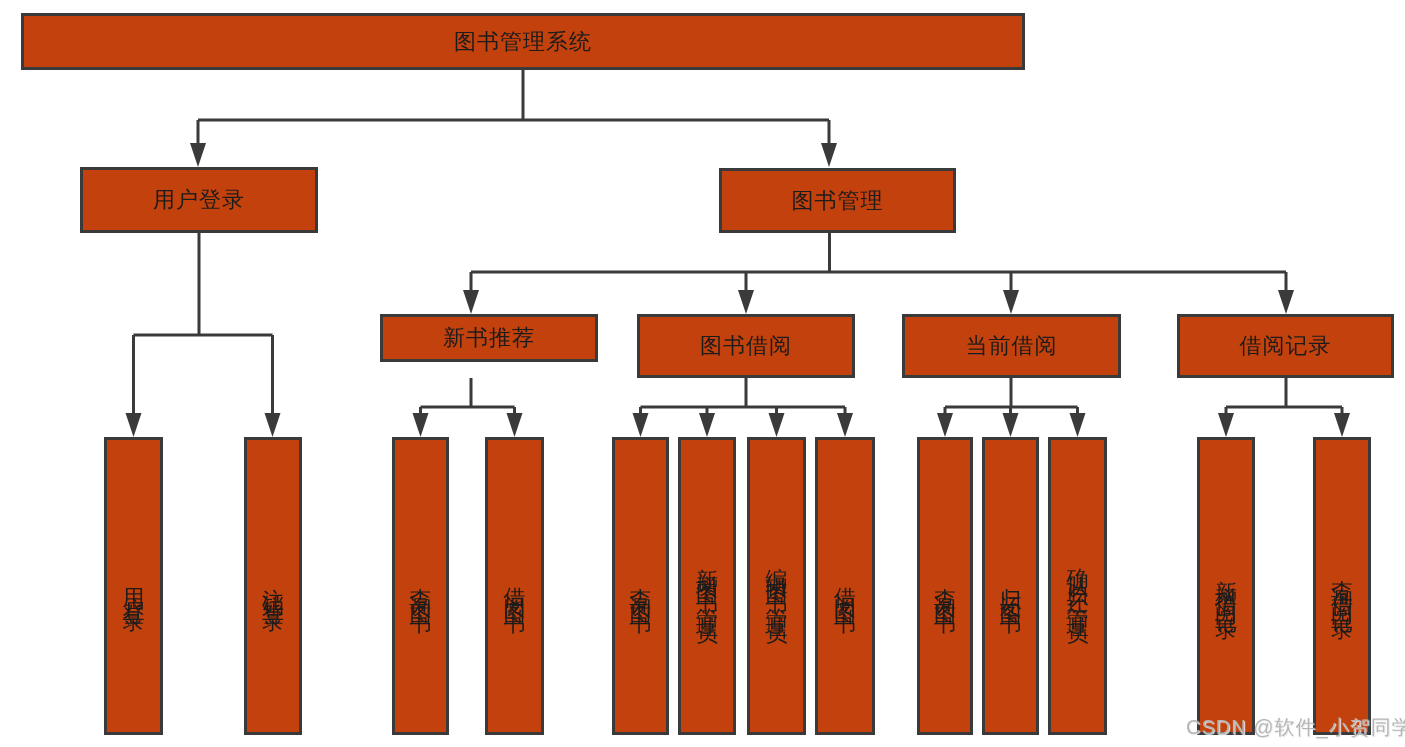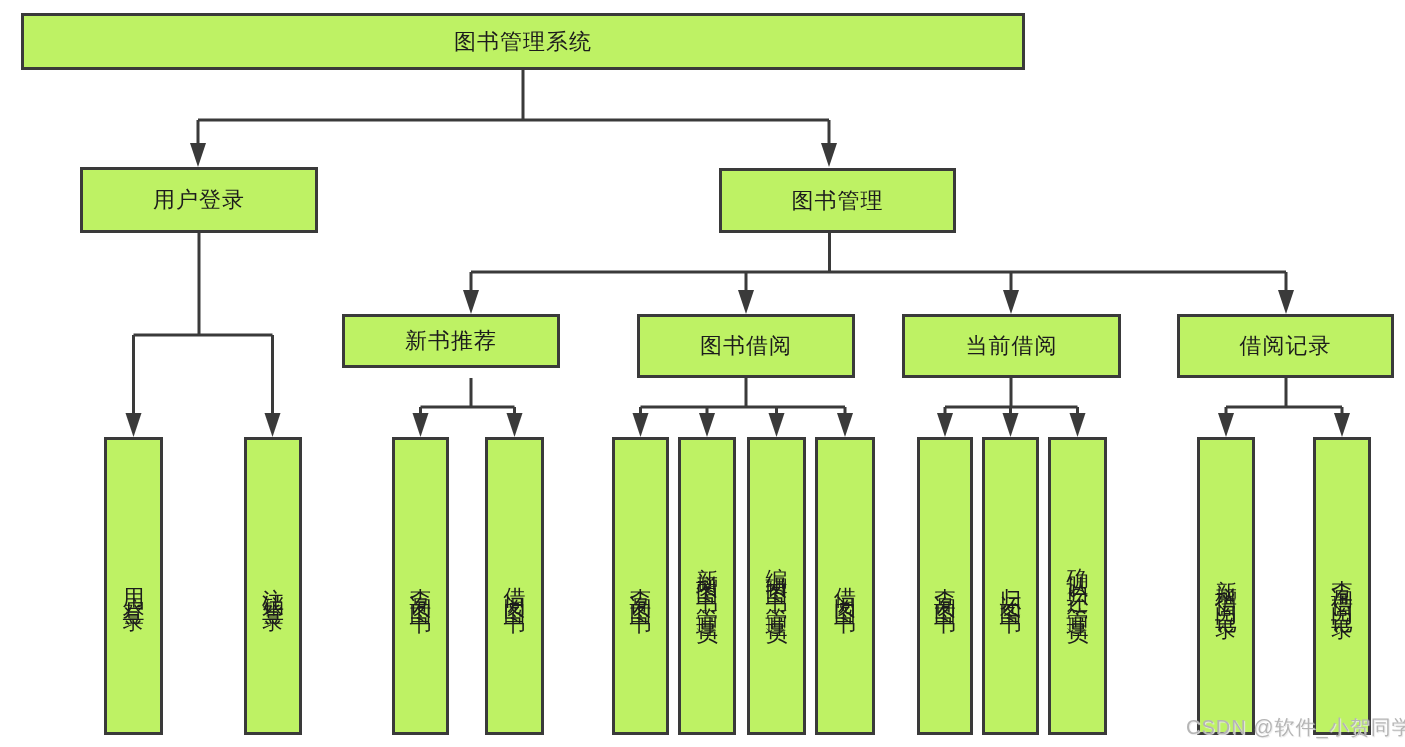--- a/index.html
+++ b/index.html
@@ -18,21 +18,21 @@
   #connectors {
     position: absolute;
     left: 0;
     top: 0;
     pointer-events: none;
   }
   .node {
     position: absolute;
     box-sizing: border-box;
     border: 3px solid #3a3a3a;
-    background: #bef264;
+    background: #c2410c;
     display: flex;
     align-items: center;
     justify-content: center;
     color: #1c1c1c;
     text-align: right;
   }
   .node .label {
     font-size: 22px;
     letter-spacing: 1px;
     white-space: nowrap;
@@ -99,21 +99,21 @@
     <span class="label">图书管理系统</span>
   </div>
 
   <div class="node" style="left:80px; top:167px; width:238px; height:66px;">
     <span class="label">用户登录</span>
   </div>
   <div class="node" style="left:711px; top:168px; width:237px; height:65px;margin-left:8px;">
     <span class="label">图书管理</span>
   </div>
 
-  <div class="node" style="left:342px; top:314px; width:218px; height:54px;">
+  <div class="node" style="left:380px; top:314px; width:218px; height:48px;">
     <span class="label">新书推荐</span>
   </div>
   <div class="node" style="left:902px; top:314px; width:219px; height:64px;">
     <span class="label">当前借阅</span>
   </div>
   <div class="node" style="left:637px; top:314px; width:218px; height:64px;">
     <span class="label">图书借阅</span>
   </div>
   <div class="node" style="left:1177px; top:314px; width:217px; height:64px;">
     <span class="label">借阅记录</span>

